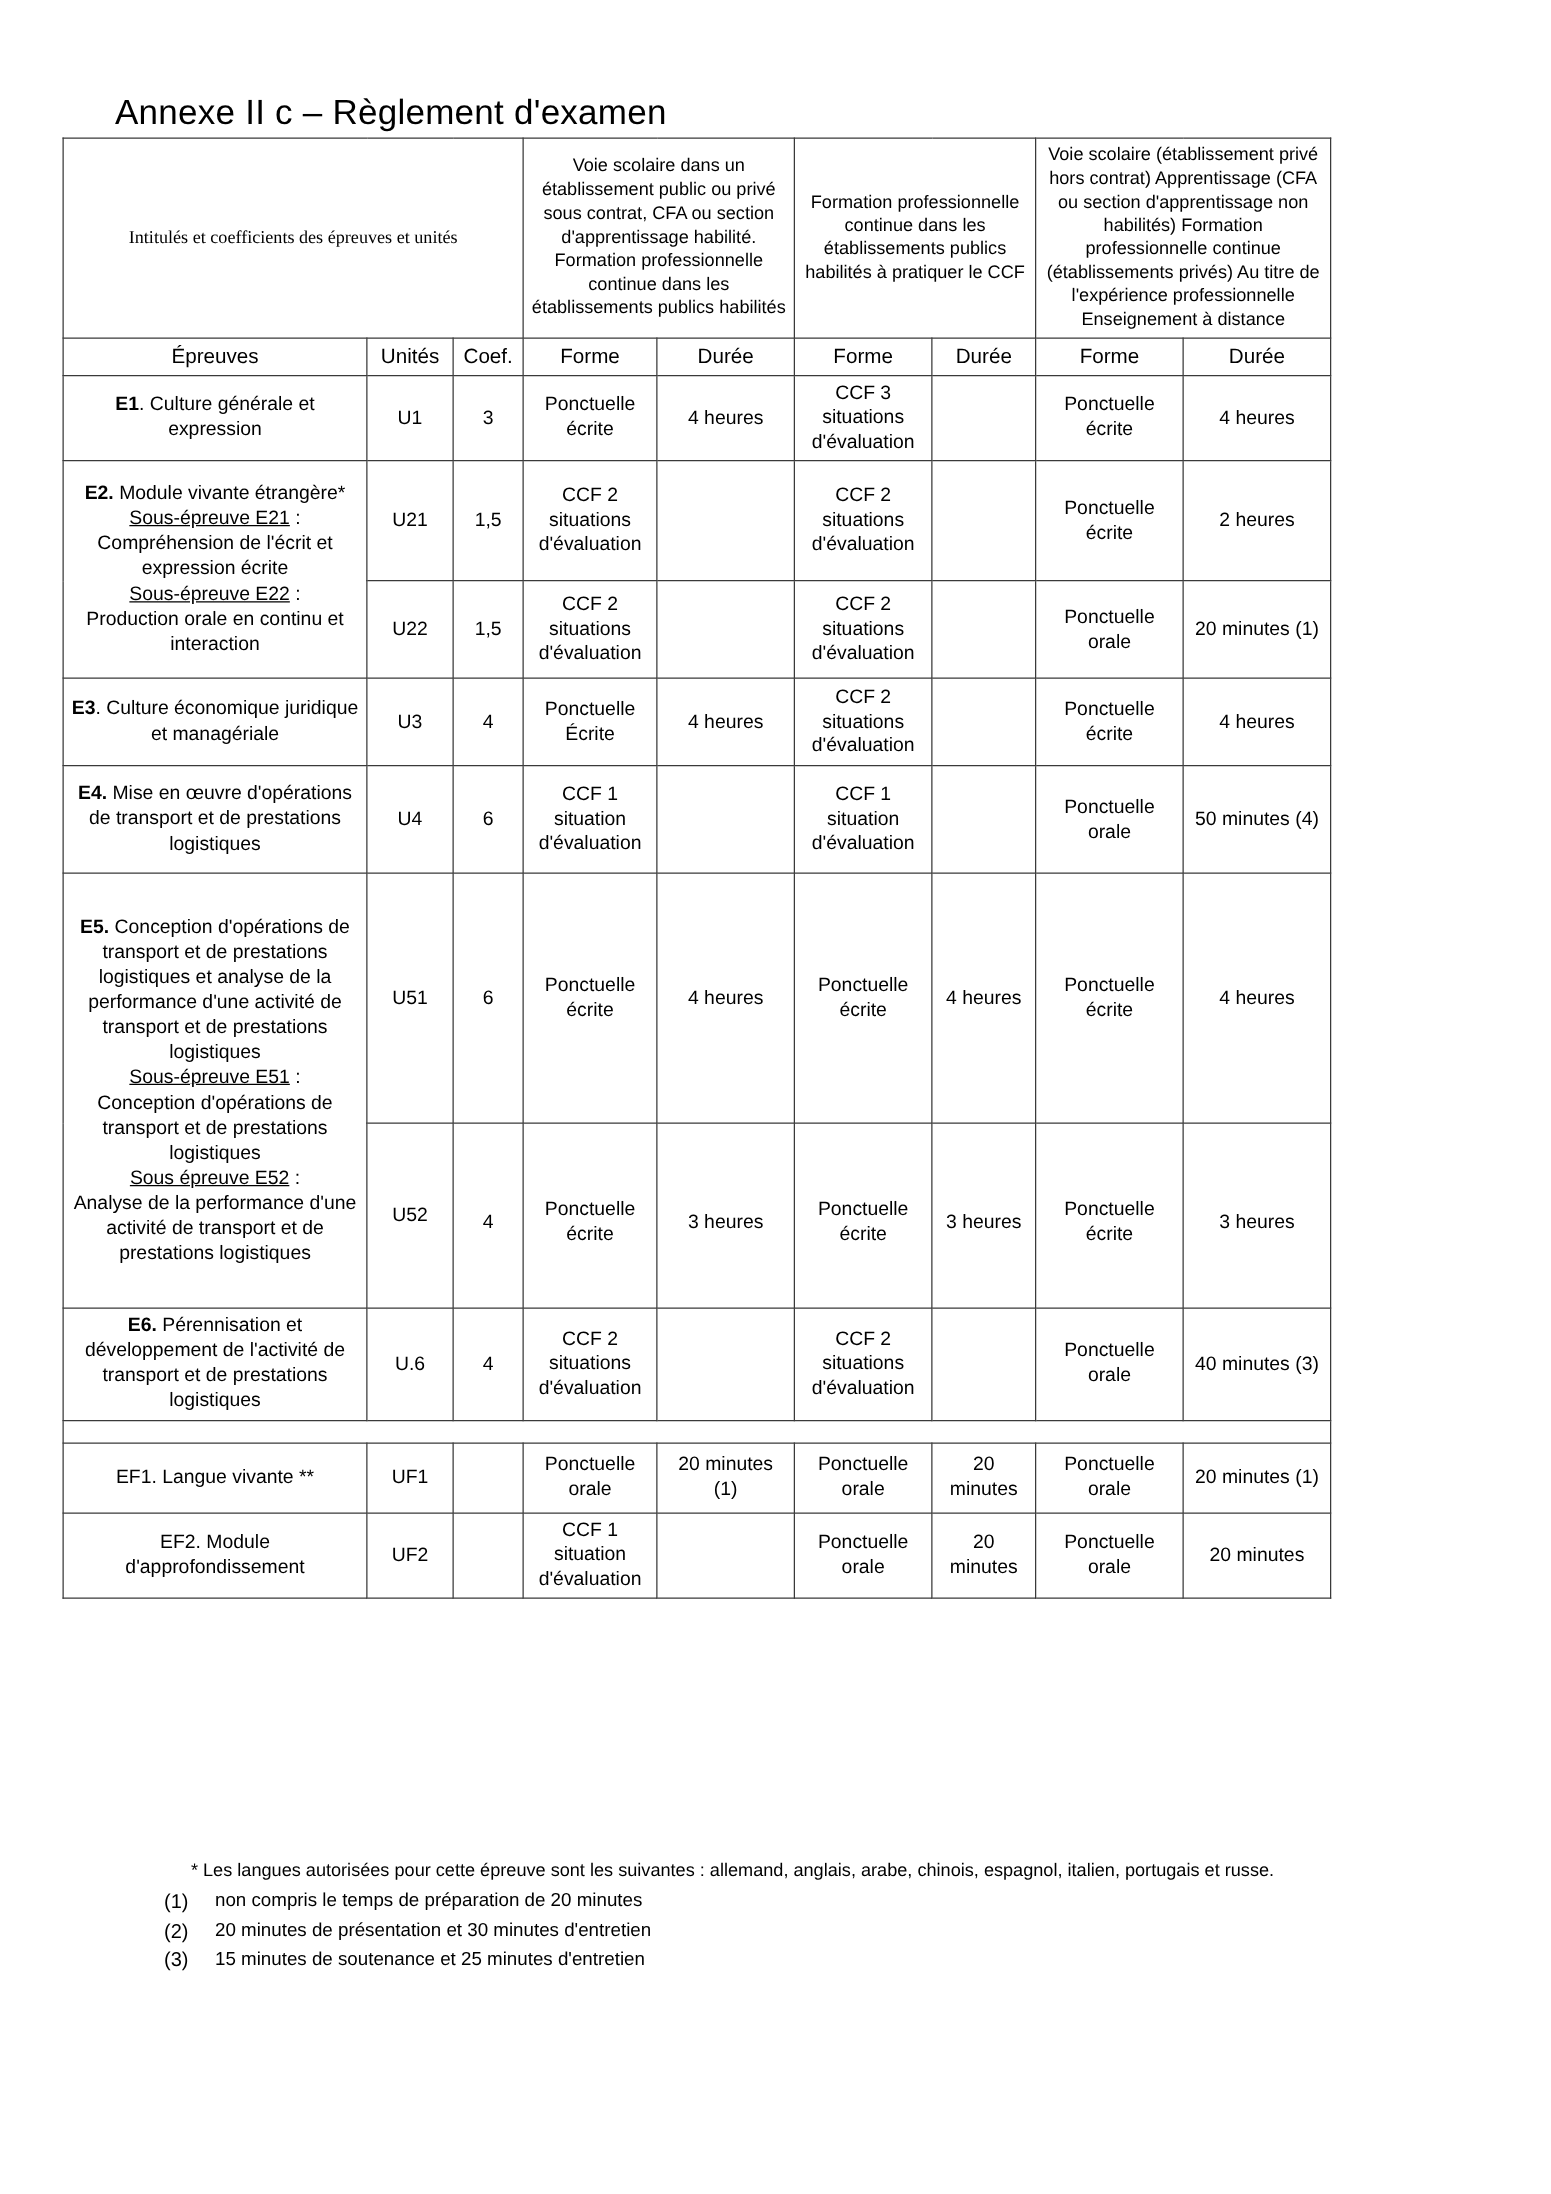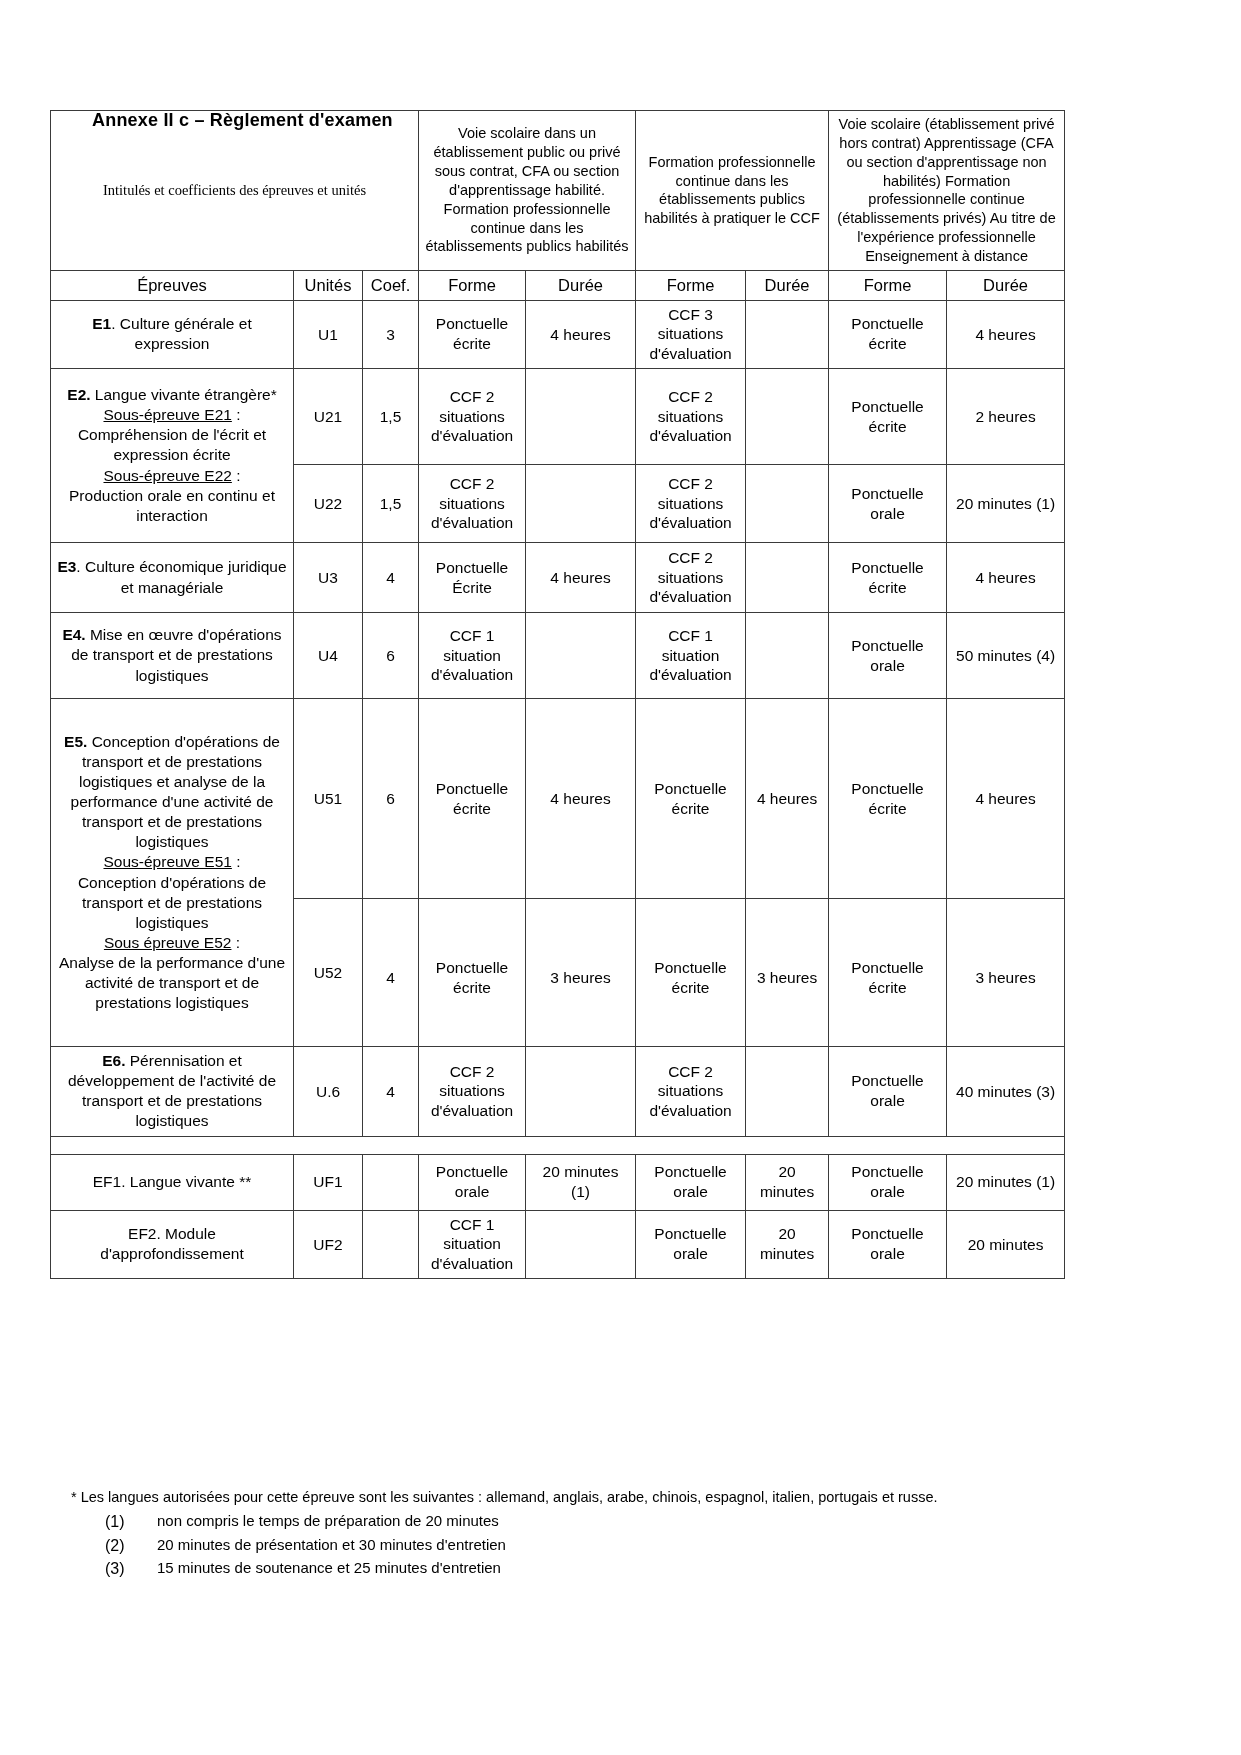--- a/index.html
+++ b/index.html
@@ -19,25 +19,24 @@
     position: relative;
     width: 1241px;
     height: 1755px;
     box-sizing: border-box;
     padding: 0;
   }
   .doc-title {
     position: absolute;
     left: 92px;
     top: 74px;
-    font-size: 18px;
-    font-weight: bold;
+    font-size: 28px;
+    font-weight: normal;
     letter-spacing: 0.2px;
     white-space: nowrap;
-    margin-top: 36px;
   }
 
   table.exam {
     position: absolute;
     left: 50px;
     top: 110px;
     width: 1014px;
     border-collapse: collapse;
     table-layout: fixed;
     font-size: 15.5px;
@@ -91,25 +90,26 @@
 
   .cell-lines { line-height: 1.28; }
   .spacer-row td{
     border: none;
     height: 9px;
     padding: 0;
   }
 
   .footnotes {
     position: absolute;
-    left: 71px;
+    left: 86px;
     top: 1488px;
     width: 1000px;
     font-size: 14.5px;
     line-height: 1.34;
+    text-align: center;
   }
   .footnotes p { margin: 0 0 1px 0; }
   .notes-list {
     margin: 4px 0 0 0;
     padding: 0;
     list-style: none;
     font-size: 15px;
   }
   .notes-list li {
     margin: 0 0 2px 0;
@@ -171,21 +171,21 @@
         <td class="cell-lines">Ponctuelle écrite</td>
         <td>4 heures</td>
         <td class="cell-lines">CCF 3 situations d'évaluation</td>
         <td></td>
         <td class="cell-lines">Ponctuelle écrite</td>
         <td>4 heures</td>
       </tr>
 
       <tr style="height:96px">
         <td class="left vtop" rowspan="2">
-          <span class="b">E2.</span><span> Langue vivante étrangère*</span><br>
+          <span class="b">E2.</span><span> Module vivante étrangère*</span><br>
           <span class="u">Sous-épreuve E21</span><span> :</span><br>
           <span>Compréhension de l'écrit et expression écrite</span><br>
           <span class="u">Sous-épreuve E22</span><span> :</span><br>
           <span>Production orale en continu et interaction</span>
         </td>
         <td>U21</td>
         <td>1,5</td>
         <td class="cell-lines">CCF 2 situations d'évaluation</td>
         <td></td>
         <td class="cell-lines">CCF 2 situations d'évaluation</td>

